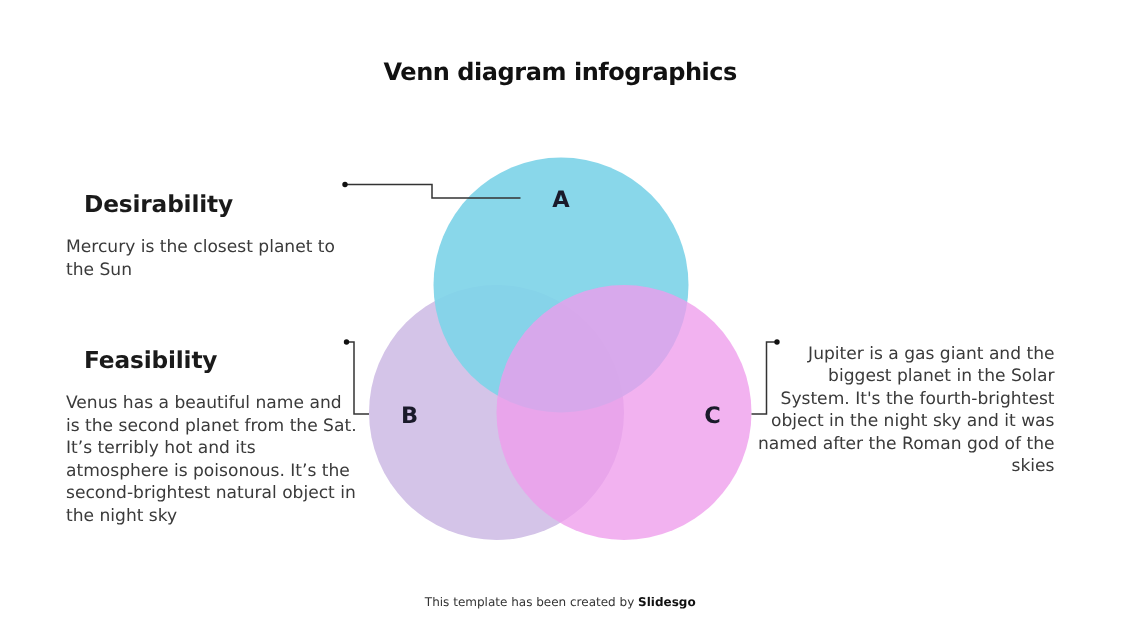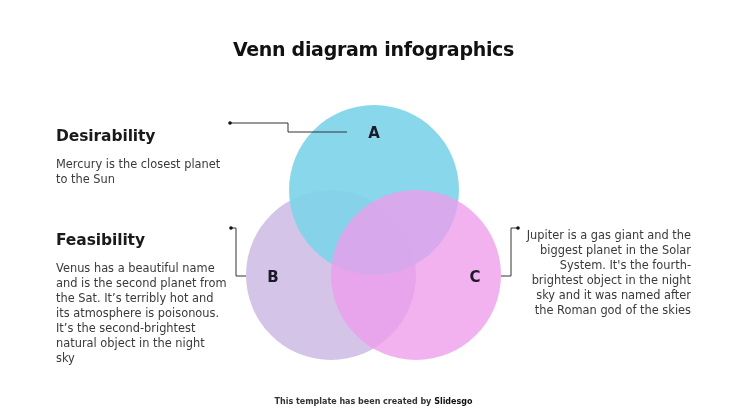--- a/index.html
+++ b/index.html
@@ -1,28 +1,28 @@
 <!DOCTYPE html>
 <html><head>
 <meta charset="utf-8">
 <style>
   html, body { margin: 0; padding: 0; background: #ffffff; }
   body { width: 747px; height: 420px; position: relative; overflow: hidden; font-family: "DejaVu Sans", "Liberation Sans", sans-serif; color: #1a1a1a; }
-  .title { position: absolute; left: 0; right: 0; top: 38px; text-align: center; font-size: 19px; font-weight: bold; letter-spacing: -0.3px; color: #111; }
+  .title { position: absolute; left: 0; right: 0; top: 38px; text-align: center; font-size: 16px; font-weight: bold; letter-spacing: -0.3px; color: #111; }
   .block { position: absolute; }
   .block h2 { margin: 12px; font-size: 15.5px; font-weight: bold; color: #1a1a1a; letter-spacing: -0.1px; }
-  .block p { margin: 12px; font-size: 11.4px; line-height: 15px; color: #3a3a3a; }
+  .block p { margin: 0; font-size: 11.4px; line-height: 15px; color: #3a3a3a; }
   #desirability { left: 44px; top: 115px; width: 190px; }
   #desirability p { margin-top: 9px; }
   #feasibility { left: 44px; top: 219px; width: 195px; }
   #feasibility p { margin-top: 9px; }
   #viability { right: 44px; top: 219px; width: 200px; text-align: right; }
   #viability p { margin-top: 9px; }
   svg.venn { position: absolute; left: 0; top: 0; }
-  .footer { position: absolute; left: 0; right: 0; top: 397px; text-align: center; font-size: 8px; color: #333; font-weight: bold; }
+  .footer { position: absolute; left: 0; right: 0; top: 397px; text-align: center; font-size: 8px; color: #333; }
   .footer b { color: #111; }
 </style>
 </head>
 <body>
 
 <div class="title">Venn diagram infographics</div>
 
 <svg class="venn" width="747" height="420" viewBox="0 0 747 420">
 
   <circle cx="331" cy="275" r="85" fill="#d4c4e8"></circle>

